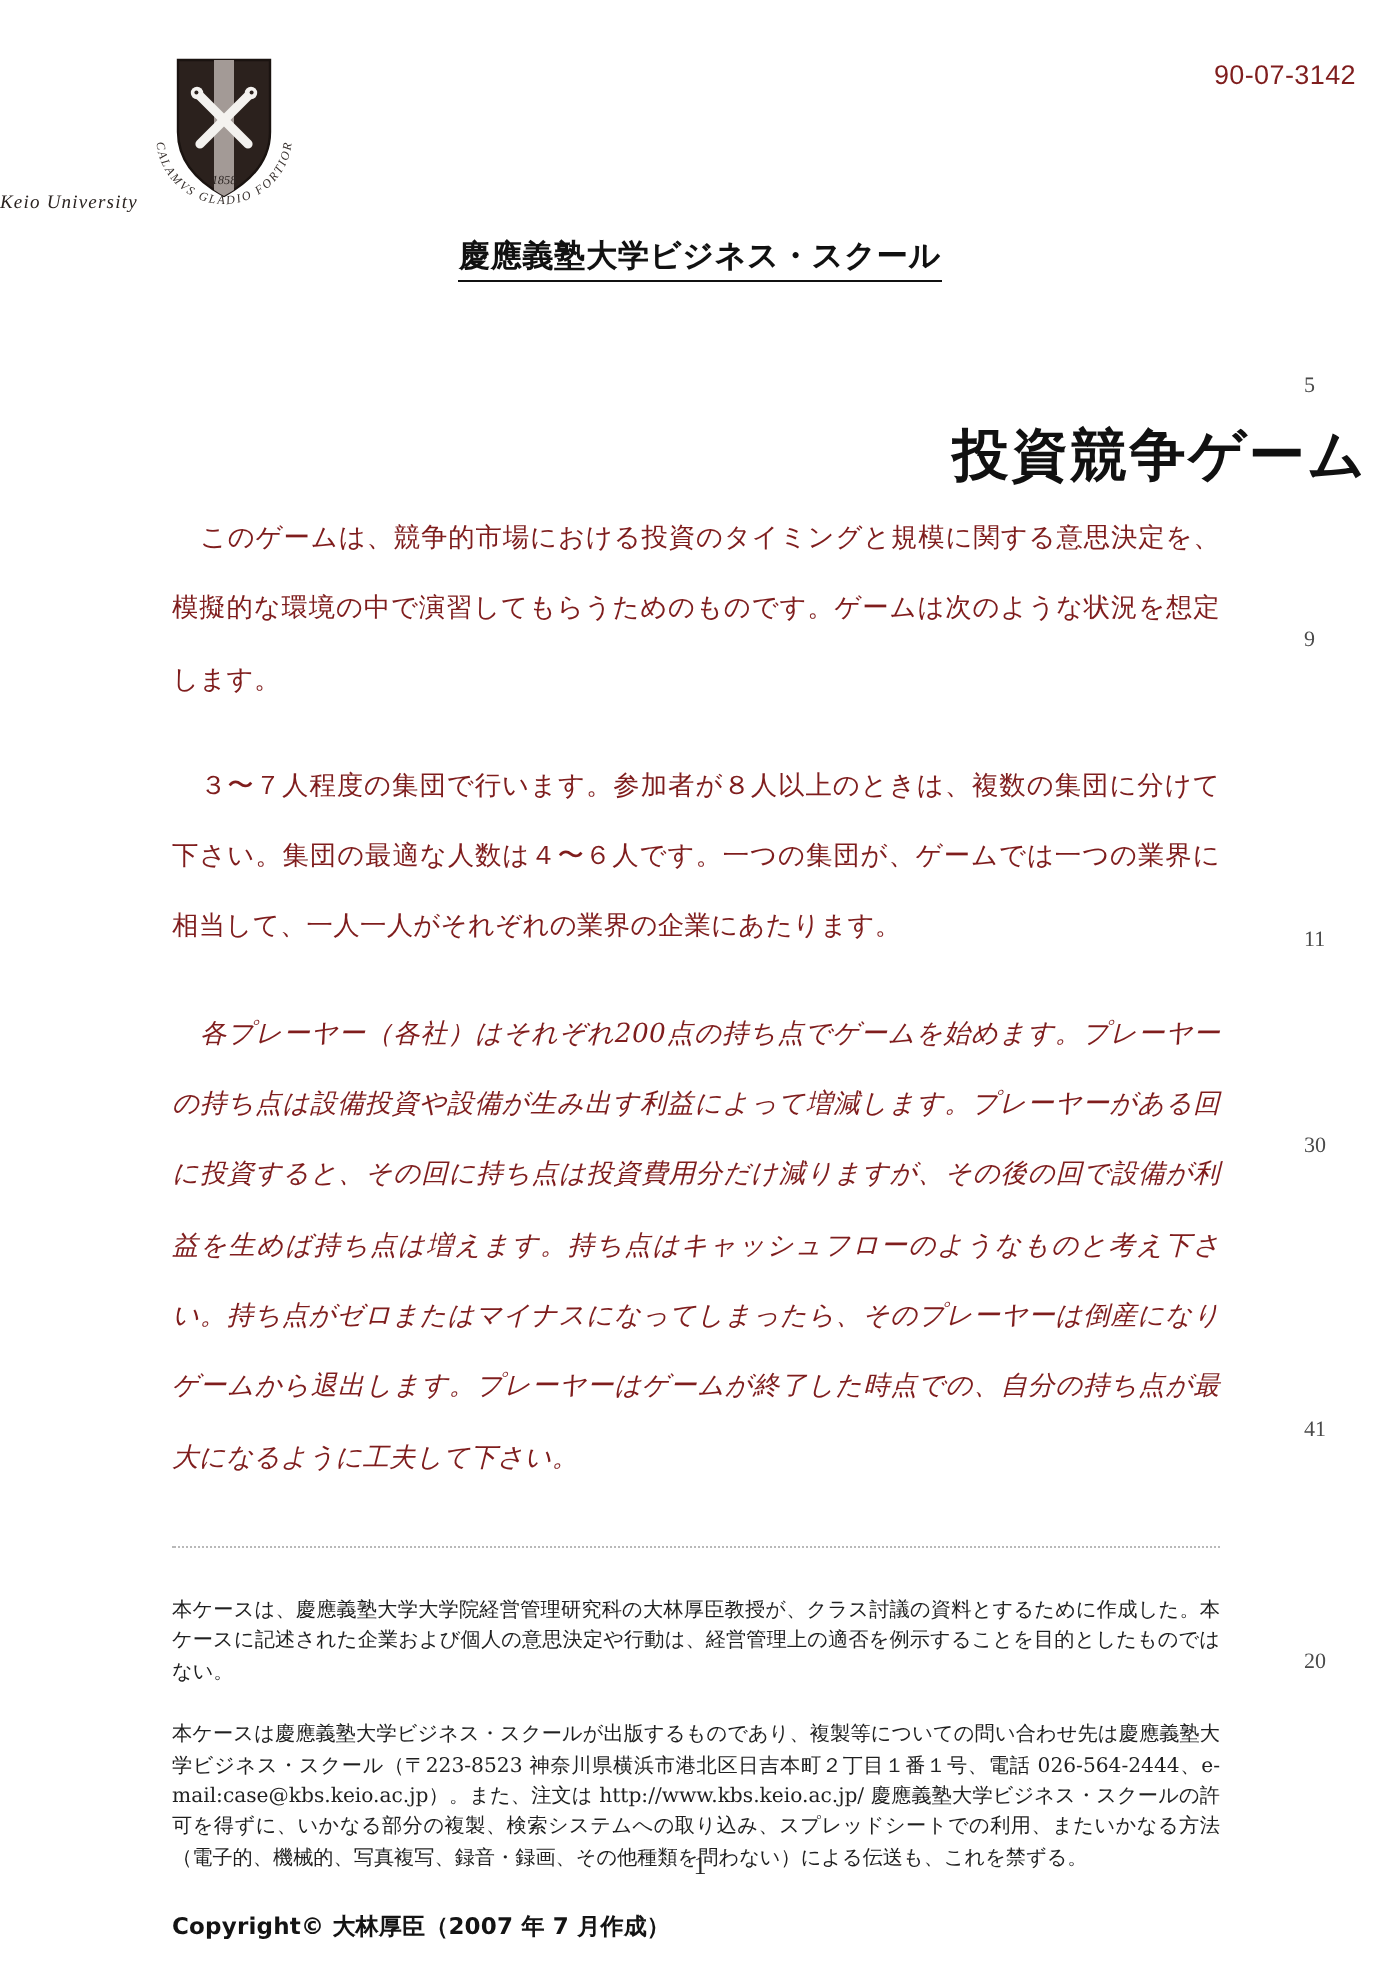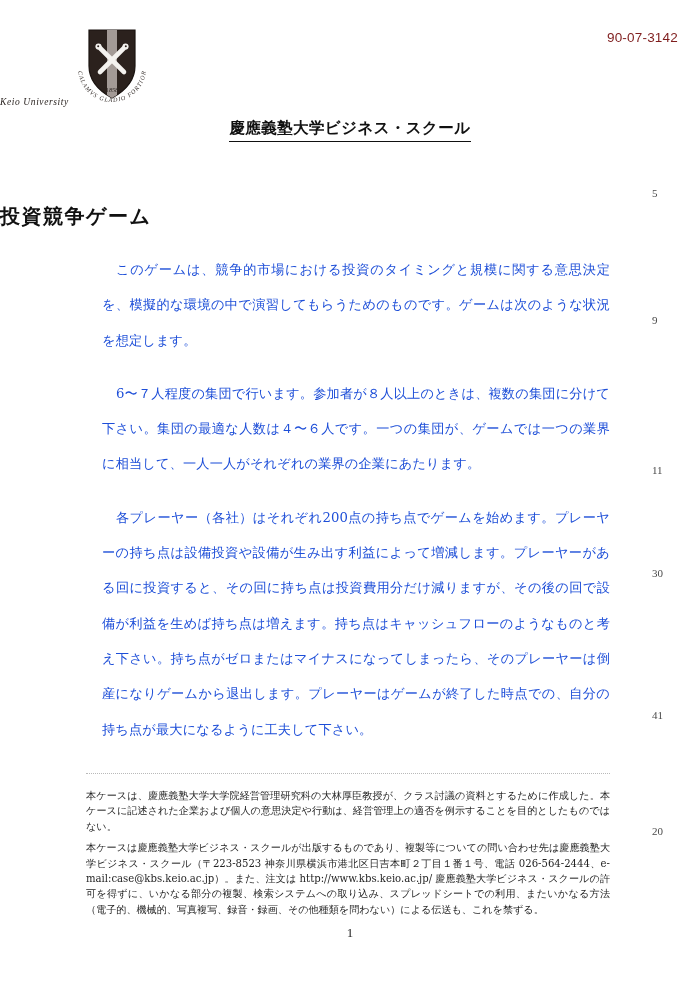--- a/index.html
+++ b/index.html
@@ -53,64 +53,64 @@
     margin-bottom: 1px;
   }
   .crest-svg { display: block; }
 
   .school-name {
     position: absolute;
     top: 118px;
     left: 0;
     right: 0;
     text-align: center;
-    font-family: Liberation Mono, monospace;
+    font-family: Liberation Serif, serif;
     font-size: 15.5px;
     font-weight: bold;
     letter-spacing: 0.4px;
     color: #111111;
   }
   .school-name span {
     border-bottom: 1.3px solid #111111;
     padding-bottom: 3px;
   }
 
   
   .doc-title {
     position: absolute;
     top: 190px;
     left: 0;
-    right: 0;
-    text-align: left;
+    right: 16px;
+    text-align: right;
     font-family: "DejaVu Sans", "Liberation Sans", sans-serif;
-    font-size: 20px;
+    font-size: 28px;
     font-weight: bold;
     letter-spacing: 1.5px;
     color: #111111;
   }
 
   
   .body-col {
     position: absolute;
     left: 86px;
     top: 252px;
     width: 524px;
   }
   .para {
     font-family: "DejaVu Serif", "Liberation Serif", serif;
     font-size: 13.2px;
     line-height: 35.3px;
     text-align: justify;
     text-justify: inter-character;
     text-indent: 14px;
-    margin: 0 0 18px 16px;
-    color: #1d4ed8;
+    margin: 0 0 18px 0;
+    color: #7f1d1d;
     letter-spacing: 0.15px;
   }
-  .para:last-child { margin-bottom: 0; }
+  .para:last-child { margin-bottom: 0; font-style: italic; }
 
   
   .line-num {
     position: absolute;
     right: 22px;
     width: 26px;
     text-align: left;
     font-family: "Liberation Serif", "DejaVu Serif", serif;
     font-size: 11px;
     color: #4a4a4a;
@@ -129,21 +129,21 @@
     position: absolute;
     left: 86px;
     top: 782px;
     width: 524px;
     font-family: "DejaVu Serif", "Liberation Serif", serif;
     font-size: 10.1px;
     line-height: 15.4px;
     color: #1f1f1f;
     text-align: justify;
   }
-  .footnote p { margin: 6px 0 4px 0; }
+  .footnote p { margin: 16px 0 4px 0; }
   .footnote p:last-child { margin-bottom: 0; }
   .copyright {
     font-family: "DejaVu Sans", "Liberation Sans", sans-serif;
     font-size: 11.5px;
     font-weight: bold;
     color: #141414;
     letter-spacing: 0.1px;
     padding-top: 3px;
   }
 
@@ -197,33 +197,34 @@
   </div>
 
   <div class="school-name">
     <span>慶應義塾大学ビジネス・スクール</span>
   </div>
 
   <h1 class="doc-title">投資競争ゲーム</h1>
 
   <div class="body-col">
     <p class="para">このゲームは、競争的市場における投資のタイミングと規模に関する意思決定を、模擬的な環境の中で演習してもらうためのものです。ゲームは次のような状況を想定します。</p>
-    <p class="para">6〜７人程度の集団で行います。参加者が８人以上のときは、複数の集団に分けて下さい。集団の最適な人数は４〜６人です。一つの集団が、ゲームでは一つの業界に相当して、一人一人がそれぞれの業界の企業にあたります。</p>
+    <p class="para">３〜７人程度の集団で行います。参加者が８人以上のときは、複数の集団に分けて下さい。集団の最適な人数は４〜６人です。一つの集団が、ゲームでは一つの業界に相当して、一人一人がそれぞれの業界の企業にあたります。</p>
     <p class="para">各プレーヤー（各社）はそれぞれ200点の持ち点でゲームを始めます。プレーヤーの持ち点は設備投資や設備が生み出す利益によって増減します。プレーヤーがある回に投資すると、その回に持ち点は投資費用分だけ減りますが、その後の回で設備が利益を生めば持ち点は増えます。持ち点はキャッシュフローのようなものと考え下さい。持ち点がゼロまたはマイナスになってしまったら、そのプレーヤーは倒産になりゲームから退出します。プレーヤーはゲームが終了した時点での、自分の持ち点が最大になるように工夫して下さい。</p>
   </div>
 
   <div class="line-num" style="top:187px">5</div>
   <div class="line-num" style="top:314px">9</div>
   <div class="line-num" style="top:464px">11</div>
   <div class="line-num" style="top:567px">30</div>
   <div class="line-num" style="top:709px">41</div>
   <div class="line-num" style="top:825px">20</div>
 
   <div class="rule"></div>
 
   <div class="footnote">
     <p>本ケースは、慶應義塾大学大学院経営管理研究科の大林厚臣教授が、クラス討議の資料とするために作成した。本ケースに記述された企業および個人の意思決定や行動は、経営管理上の適否を例示することを目的としたものではない。</p>
     <p>本ケースは慶應義塾大学ビジネス・スクールが出版するものであり、複製等についての問い合わせ先は慶應義塾大学ビジネス・スクール（〒223-8523 神奈川県横浜市港北区日吉本町２丁目１番１号、電話 026-564-2444、e-mail:case@kbs.keio.ac.jp）。また、注文は http://www.kbs.keio.ac.jp/ 慶應義塾大学ビジネス・スクールの許可を得ずに、いかなる部分の複製、検索システムへの取り込み、スプレッドシートでの利用、またいかなる方法（電子的、機械的、写真複写、録音・録画、その他種類を問わない）による伝送も、これを禁ずる。</p>
+    <p class="copyright">Copyright© 大林厚臣（2007 年 7 月作成）</p>
   </div>
 
   <div class="page-number">1</div>
 
 </div>
 
 </body></html>

